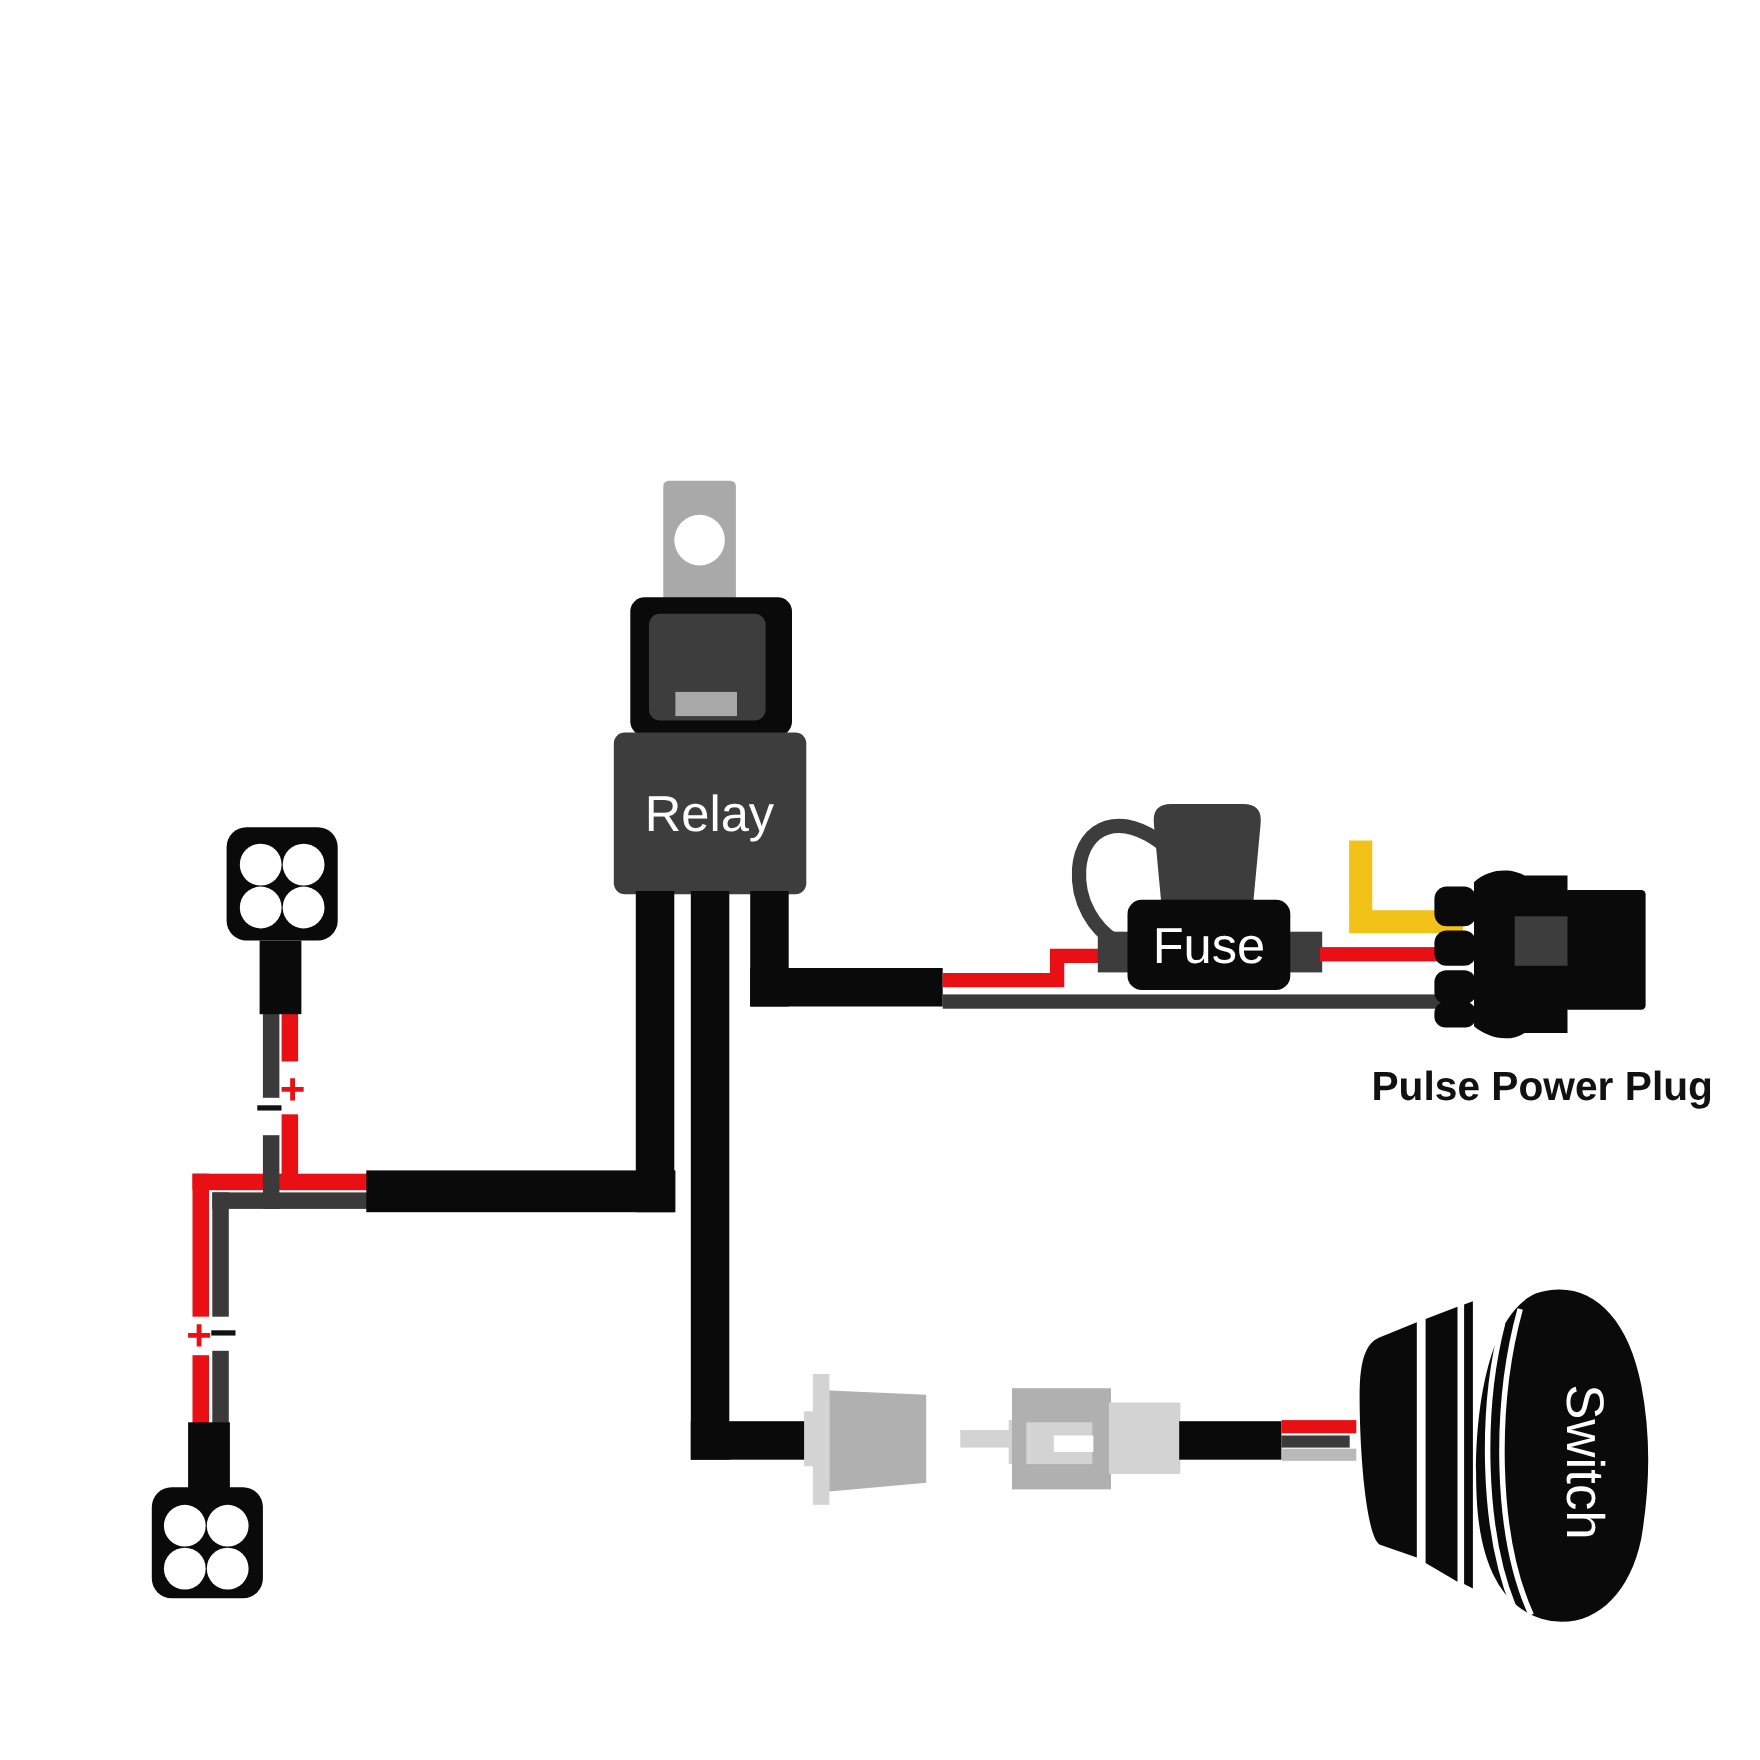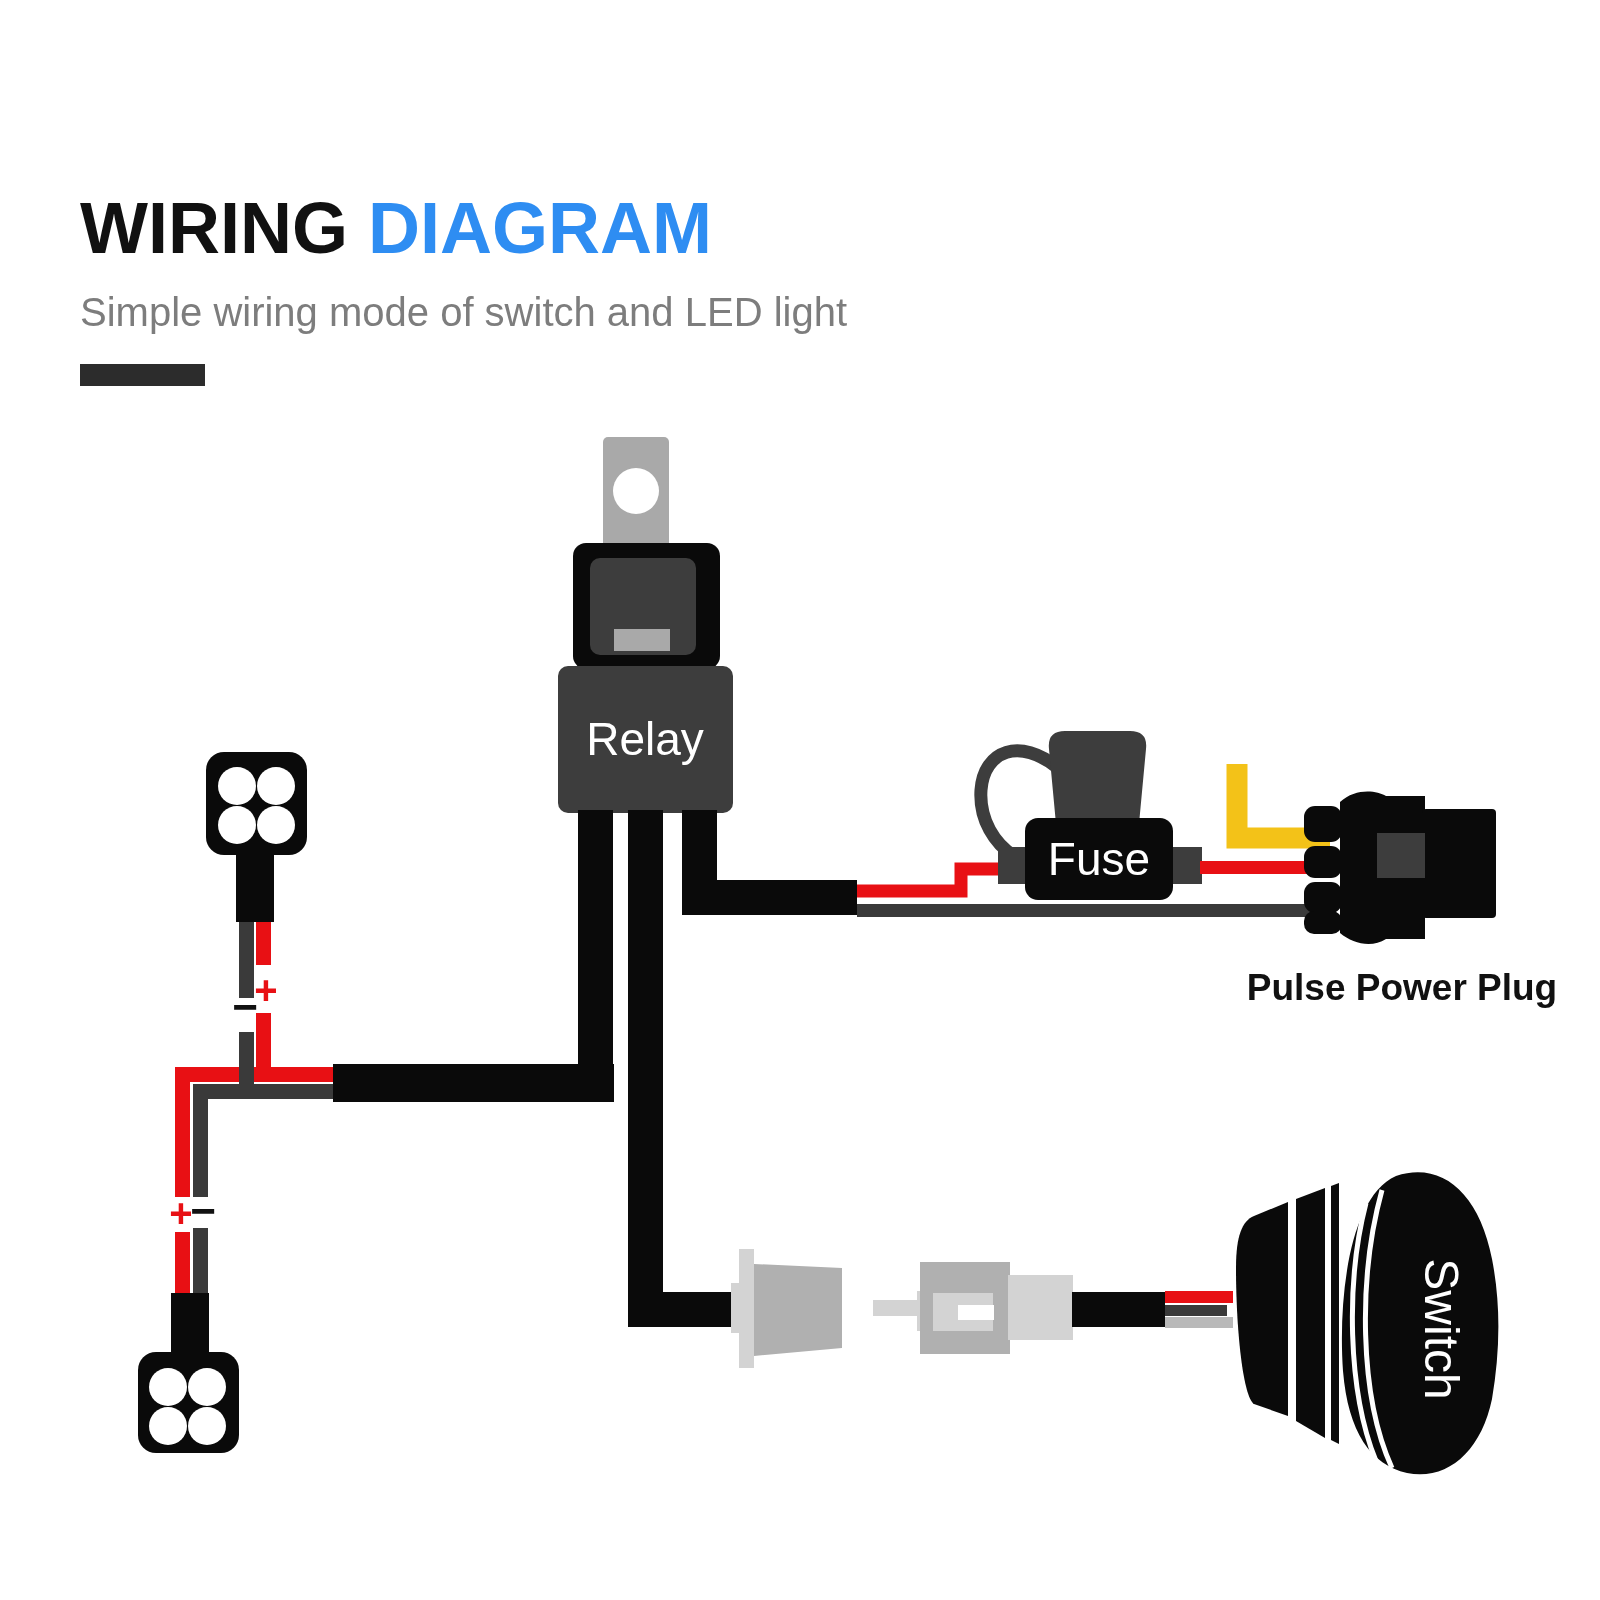--- a/index.html
+++ b/index.html
@@ -19,25 +19,20 @@
   .plug-label{fill:#111111;font-size:37px;font-weight:bold;}
   .switch-label{fill:#ffffff;font-size:48px;}
   .pol-plus{fill:#e81014;font-size:40px;font-weight:bold;}
   .pol-minus{fill:#111111;font-size:44px;font-weight:bold;}
 </style>
 </head>
 <body>
 
 <div class="canvas">
 
-  <div class="header">
-    <div class="title"><span>WIRING </span><span class="accent">DIAGRAM</span></div>
-    <div class="subtitle">Simple wiring mode of switch and LED light</div>
-    <div class="title-bar"></div>
-  </div>
 
   <svg class="diagram-svg" viewBox="0 0 1600 1600">
 
     <g>
       <rect x="603" y="437" width="66" height="118" rx="5" fill="#a9a9a9"></rect>
       <circle cx="636" cy="491" r="23" fill="#ffffff"></circle>
       <rect x="573" y="543" width="147" height="126" rx="13" fill="#0a0a0a"></rect>
       <rect x="590" y="558" width="106" height="97" rx="10" fill="#3d3d3d"></rect>
       <rect x="614" y="629" width="56" height="22" fill="#a9a9a9"></rect>
       <rect x="558" y="666" width="175" height="147" rx="10" fill="#3d3d3d"></rect>

